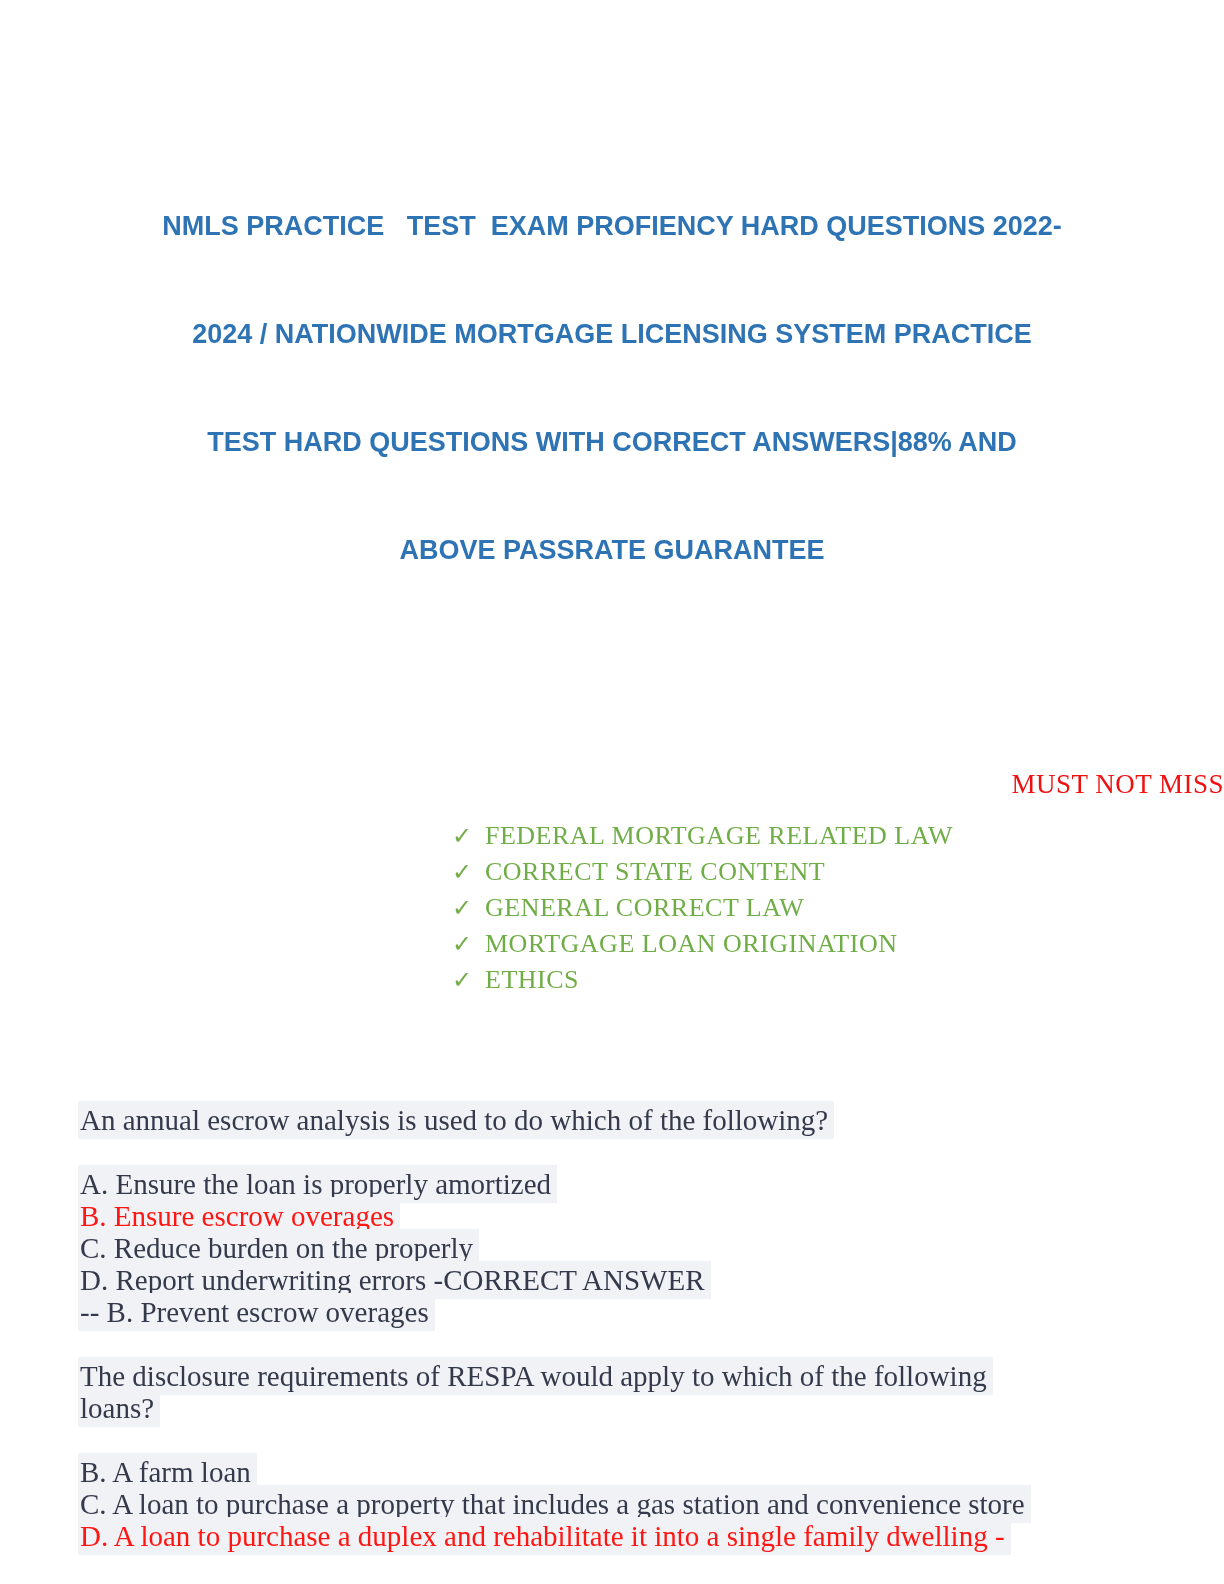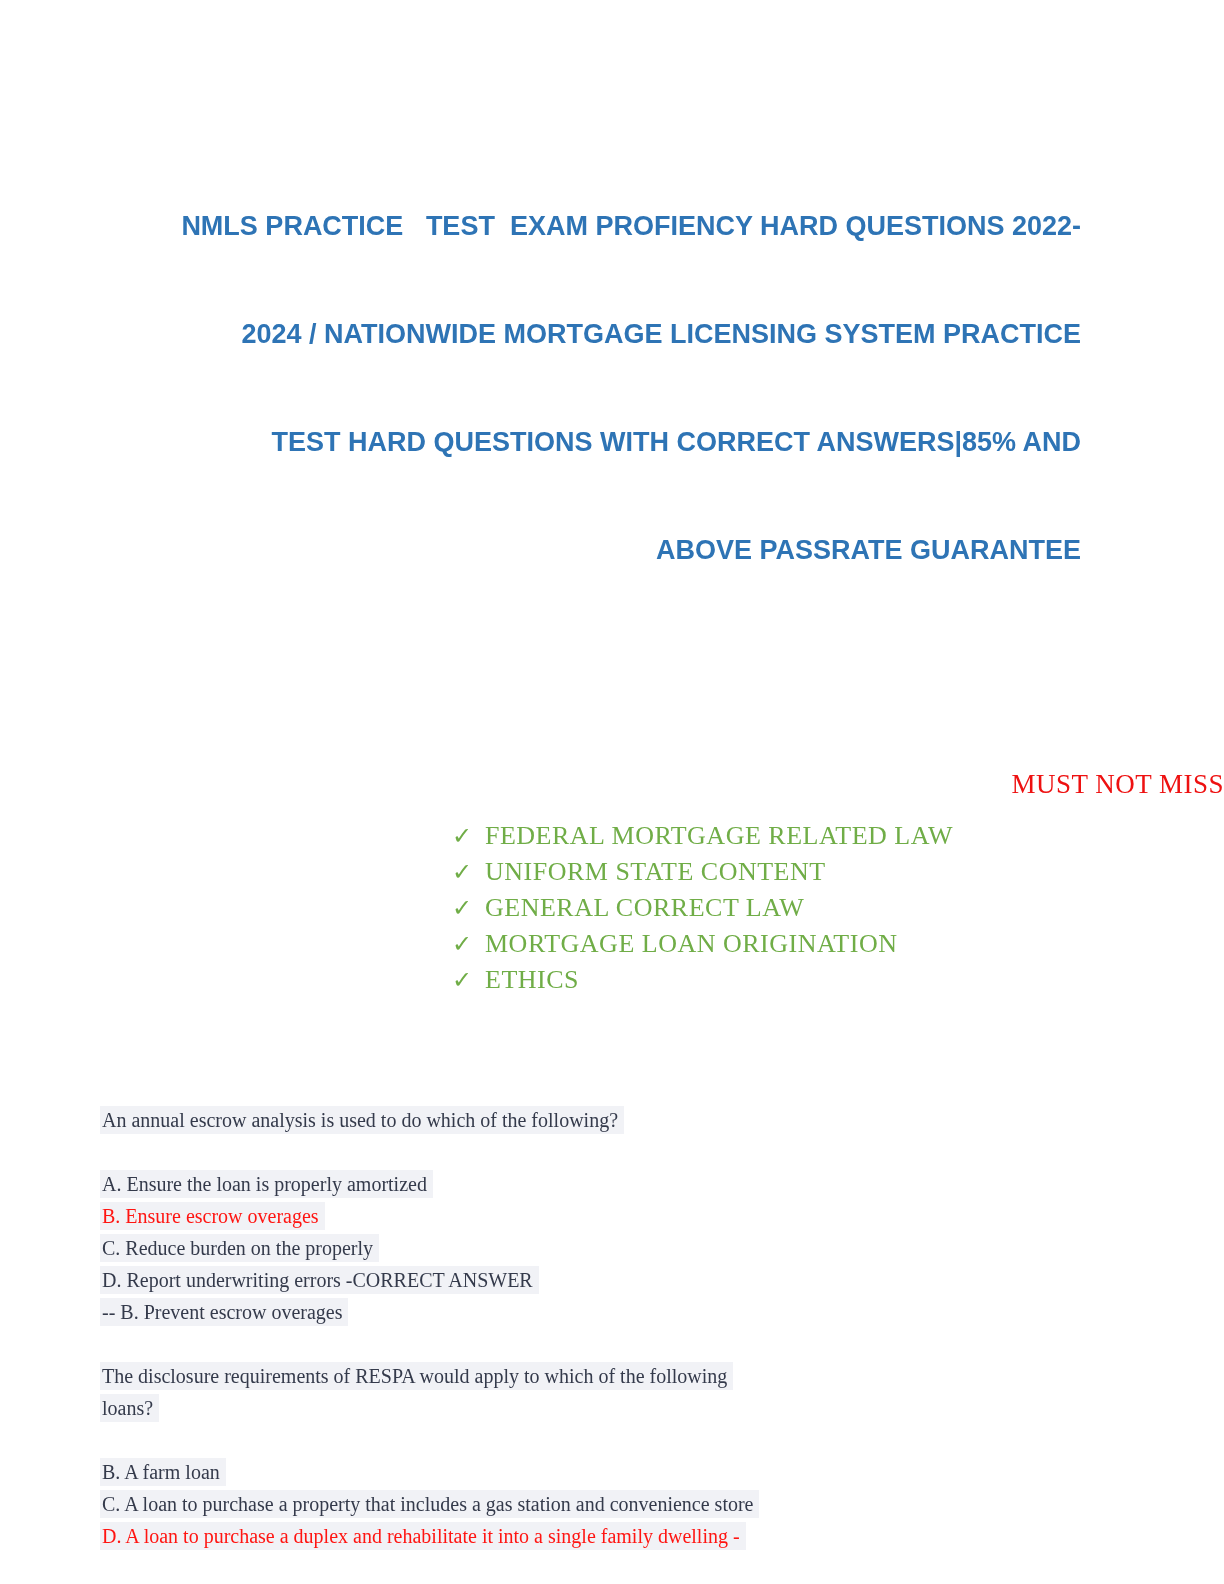--- a/index.html
+++ b/index.html
@@ -11,21 +11,21 @@
     position: relative;
     width: 1224px;
     height: 1584px;
     background: #ffffff;
     overflow: hidden;
     font-family: "Liberation Serif", serif;
   }
   
   .title {
     margin: 136px 143px 0 143px;
-    text-align: right;
+    text-align: center;
     font-family: "Liberation Sans", sans-serif;
     font-weight: 700;
     font-size: 27px;
     line-height: 36px;
     color: var(--title-color, #2e74b5);
     white-space: pre;
   }
   
   .banner {
     margin-top: 126px;
@@ -45,56 +45,56 @@
   }
   .check-item { display: flex; align-items: baseline; }
   .check-mark {
     width: 33px;
     flex: 0 0 33px;
     font-size: 24px;
   }
   .check-label { letter-spacing: 0.5px; }
   
   .questions {
-    margin: 106px 143px 0 102px;
-    font-size: 20px;
+    margin: 106px 143px 0 80px;
+    font-size: 29px;
     line-height: 32px;
     color: var(--text-color, #343a4b);
   }
   .q-line { height: 32px; white-space: pre; }
   .q-gap  { height: 32px; }
   .q-line .hl {
     background: var(--hl-color, #f1f2f6);
     padding: 3px 6px 3px 2px;
     margin-left: -2px;
   }
   .q-line .hl.red { color: var(--red-color, #ff1512); }
 </style>
 </head>
 <body>
 
 <div class="page">
 
   <div class="title">
     <div class="title-line">NMLS PRACTICE   TEST  EXAM PROFIENCY HARD QUESTIONS 2022-</div>
     <div class="title-line">2024 / NATIONWIDE MORTGAGE LICENSING SYSTEM PRACTICE</div>
-    <div class="title-line">TEST HARD QUESTIONS WITH CORRECT ANSWERS|85% AND</div>
+    <div class="title-line">TEST HARD QUESTIONS WITH CORRECT ANSWERS|88% AND</div>
     <div class="title-line">ABOVE PASSRATE GUARANTEE</div>
   </div>
 
   <div class="banner">MUST NOT MISS</div>
 
   <div class="checklist" id="checklist">
       <div class="check-item">
         <span class="check-mark">✓</span>
         <span class="check-label">FEDERAL MORTGAGE RELATED LAW</span>
       </div>
       <div class="check-item">
         <span class="check-mark">✓</span>
-        <span class="check-label">UNIFORM STATE CONTENT</span>
+        <span class="check-label">CORRECT STATE CONTENT</span>
       </div>
       <div class="check-item">
         <span class="check-mark">✓</span>
         <span class="check-label">GENERAL CORRECT LAW</span>
       </div>
       <div class="check-item">
         <span class="check-mark">✓</span>
         <span class="check-label">MORTGAGE LOAN ORIGINATION</span>
       </div>
       <div class="check-item">

